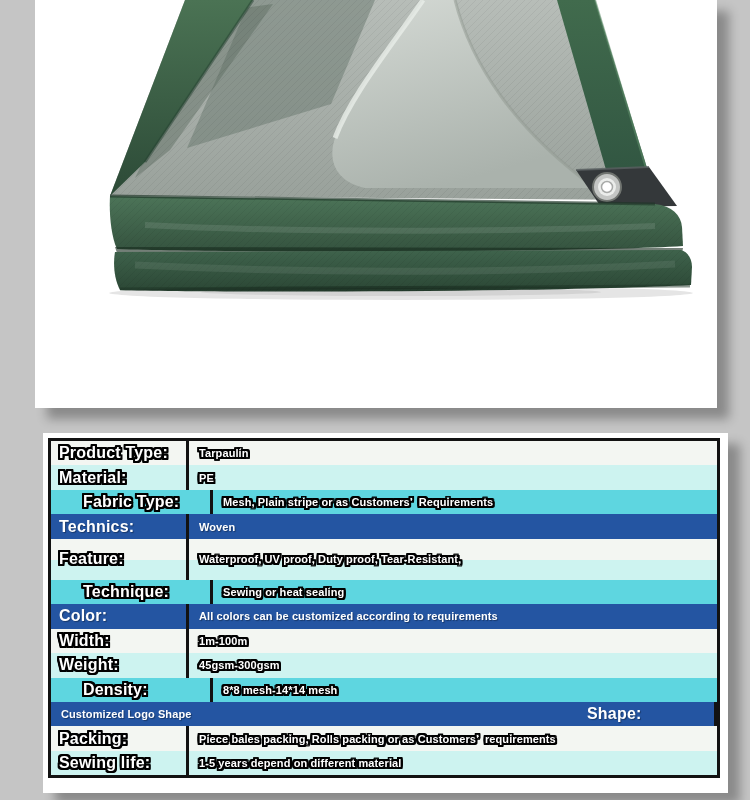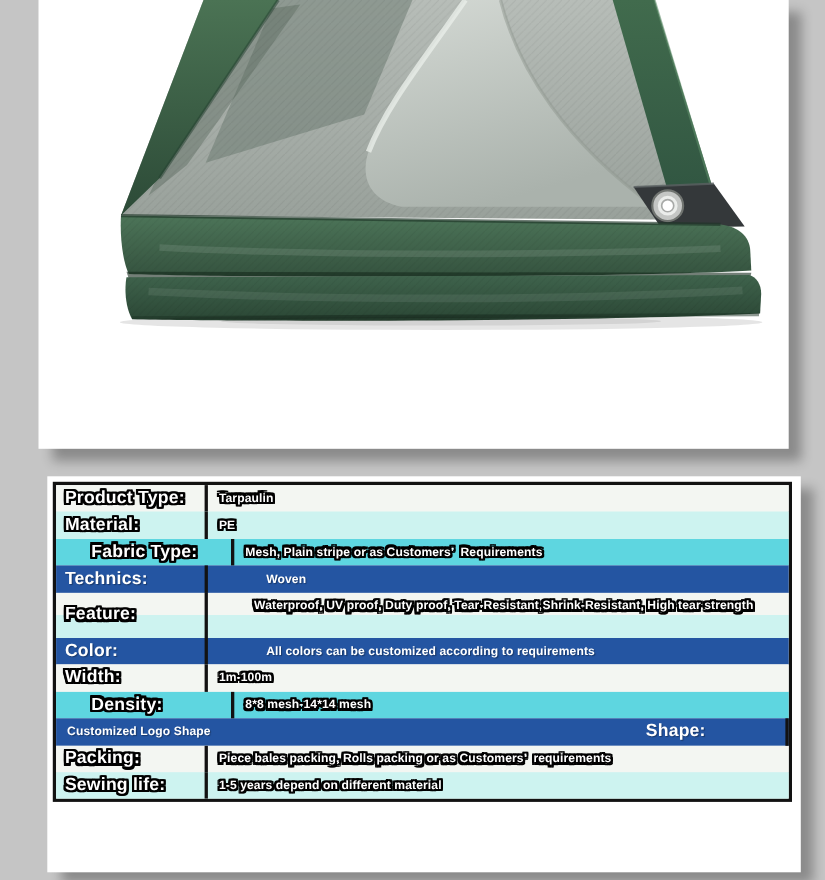--- a/index.html
+++ b/index.html
@@ -19,32 +19,32 @@
 
   .spec-table{
     width:672px; border:3px solid var(--table-border,#121212);
     background:var(--band-light,#f3f6f2);
   }
   .row{ display:flex; height:24.45px; }
   .row-double{ height:41px; }
   .band-light{ background:var(--band-light,#f3f6f2); }
   .band-pale{ background:var(--band-pale,#cdf3f0); }
   .band-cyan{ background:var(--band-cyan,#5ed6e0);padding-left:24px; }
-  .band-blue{ background:var(--band-blue,#2455a2);gap:43px; }
+  .band-blue{ background:var(--band-blue,#2455a2); }
   .band-double{ background:linear-gradient(to bottom,
       var(--band-light,#f3f6f2) 0 50%, var(--band-pale,#cdf3f0) 50% 100%); }
 
   .cell{ display:flex; align-items:center; overflow:hidden; }
   .label{
     flex:0 0 138px; border-right:3px solid var(--table-border,#121212);
     padding-left:8px; font-size:16px; font-weight:bold; letter-spacing:0.2px;
   }
   .value{ flex:1; padding-left:10px; font-size:11px; font-weight:bold;
           white-space:pre; letter-spacing:0.1px; }
-  .value-multi{ align-items:stretch; justify-content:center; }
+  .value-multi{ flex-direction:column; align-items:stretch; justify-content:center; }
   .vline{ height:24.45px; display:flex; align-items:center; white-space:pre; }
 
   .t-outline{
     color:var(--text-white,#ffffff);
     text-shadow:
       -2px -2px 0 #000,-1px -2px 0 #000,0 -2px 0 #000,1px -2px 0 #000,2px -2px 0 #000,
       -2px -1px 0 #000,2px -1px 0 #000,
       -2px  0   0 #000,2px  0   0 #000,
       -2px  1px 0 #000,2px  1px 0 #000,
       -2px  2px 0 #000,-1px 2px 0 #000,0 2px 0 #000,1px 2px 0 #000,2px 2px 0 #000;
@@ -148,35 +148,42 @@
 
       <div class="row band-blue">
         <div class="cell label t-plain">Technics:</div>
         <div class="cell value t-plain">Woven</div>
       </div>
 
       <div class="row row-double band-double">
         <div class="cell label t-outline">Feature:</div>
         <div class="cell value value-multi">
           <div class="vline t-outline">Waterproof, UV proof, Duty proof, Tear-Resistant,</div>
-          <div class="vline t-outline">Shrink-Resistant, High tear strength</div>
         </div>
       </div>
 
+      <div class="row band-cyan">
+        <div class="cell label t-outline">Technique:</div>
+        <div class="cell value t-outline">Sewing or heat sealing</div>
+      </div>
 
       <div class="row band-blue">
         <div class="cell label t-plain">Color:</div>
         <div class="cell value t-plain">All colors can be customized according to requirements</div>
       </div>
 
       <div class="row band-light">
         <div class="cell label t-outline">Width:</div>
         <div class="cell value t-outline">1m-100m</div>
       </div>
 
+      <div class="row band-pale">
+        <div class="cell label t-outline">Weight:</div>
+        <div class="cell value t-outline">45gsm-300gsm</div>
+      </div>
 
       <div class="row band-cyan">
         <div class="cell label t-outline">Density:</div>
         <div class="cell value t-outline">8*8 mesh-14*14 mesh</div>
       </div>
 
       <div class="row band-blue">
         <div class="cell value t-plain">Customized Logo Shape</div>
         <div class="cell label t-plain">Shape:</div>
       </div>

